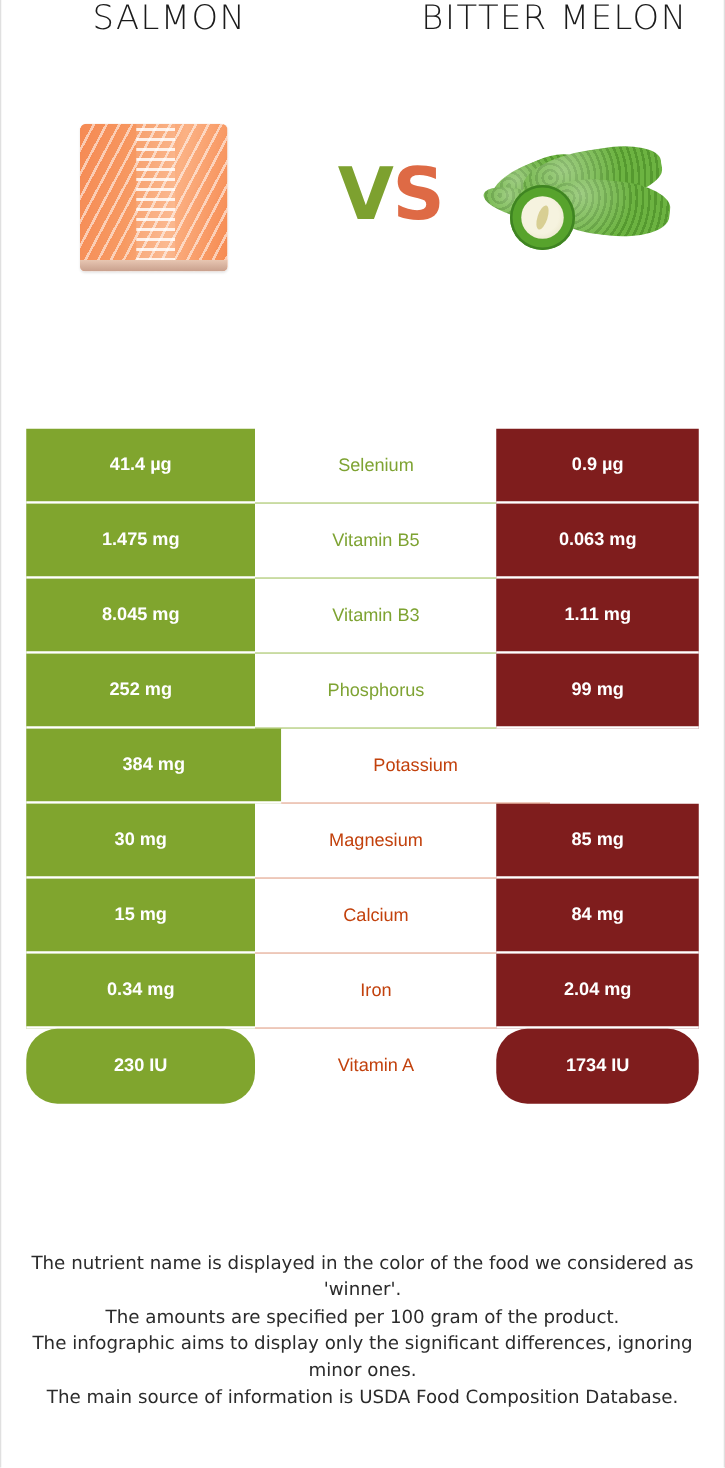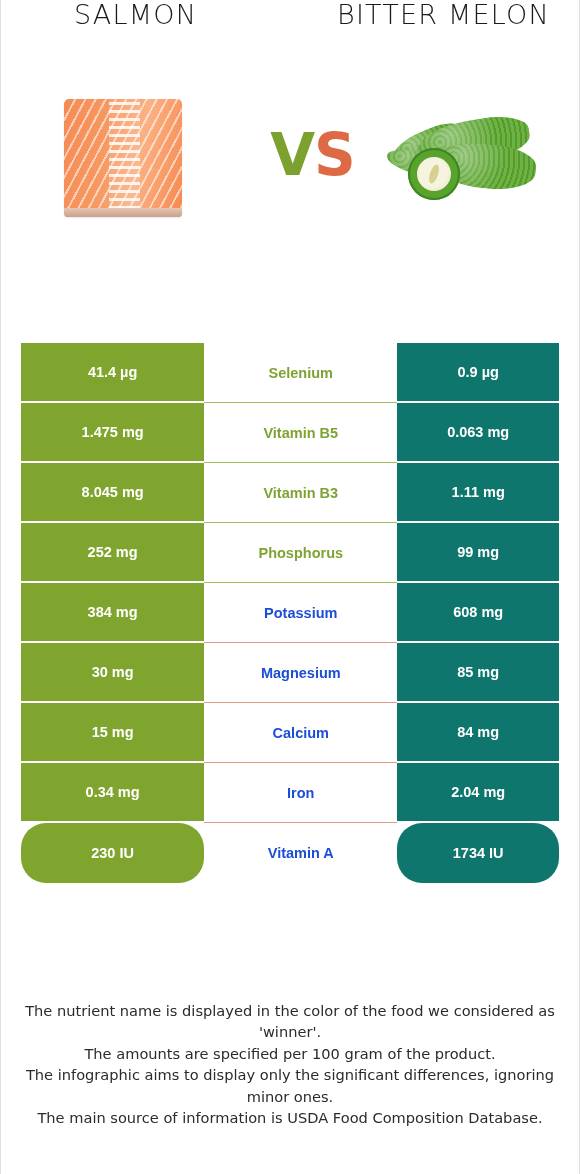--- a/index.html
+++ b/index.html
@@ -160,29 +160,29 @@
   .cell {
     display: flex;
     align-items: center;
     justify-content: center;
     box-sizing: border-box;
     font-size: 14.5px;
     font-weight: 600;
   }
   .cell.left  { width: 204px; background: #80A52E; color: #ffffff;
                 border-bottom: 2px solid #ffffff; }
-  .cell.right { width: 180px; background: #0f766e; color: #ffffff;
+  .cell.right { width: 180px; background: #7f1d1d; color: #ffffff;
                 border-bottom: 2px solid #ffffff; }
   .cell.mid   { width: 215px; background: #ffffff; font-size: 14.5px;
-                font-weight: 700; }
+                font-weight: 400; }
   .row:last-child .cell.left,
   .row:last-child .cell.right { border-bottom: none; border-radius: 25px; }
 
   .mid.win-green  { color: #7EA332; border-bottom: 1px solid #9fc05a; }
-  .mid.win-orange { color: #1d4ed8; border-bottom: 1px solid #e09c82; }
+  .mid.win-orange { color: #c2410c; border-bottom: 1px solid #e09c82; }
   .row:last-child .cell.mid { border-bottom: none; }
 
   
   .footer {
     position: absolute;
     left: 24px;
     right: 24px;
     top: 1000px;
     text-align: center;
     color: #2b2b2b;
@@ -241,21 +241,20 @@
       <div class="cell right">1.11 mg</div>
     </div>
     <div class="row">
       <div class="cell left">252 mg</div>
       <div class="cell mid win-green">Phosphorus</div>
       <div class="cell right">99 mg</div>
     </div>
     <div class="row">
       <div class="cell left">384 mg</div>
       <div class="cell mid win-orange">Potassium</div>
-      <div class="cell right">608 mg</div>
     </div>
     <div class="row">
       <div class="cell left">30 mg</div>
       <div class="cell mid win-orange">Magnesium</div>
       <div class="cell right">85 mg</div>
     </div>
     <div class="row">
       <div class="cell left">15 mg</div>
       <div class="cell mid win-orange">Calcium</div>
       <div class="cell right">84 mg</div>

